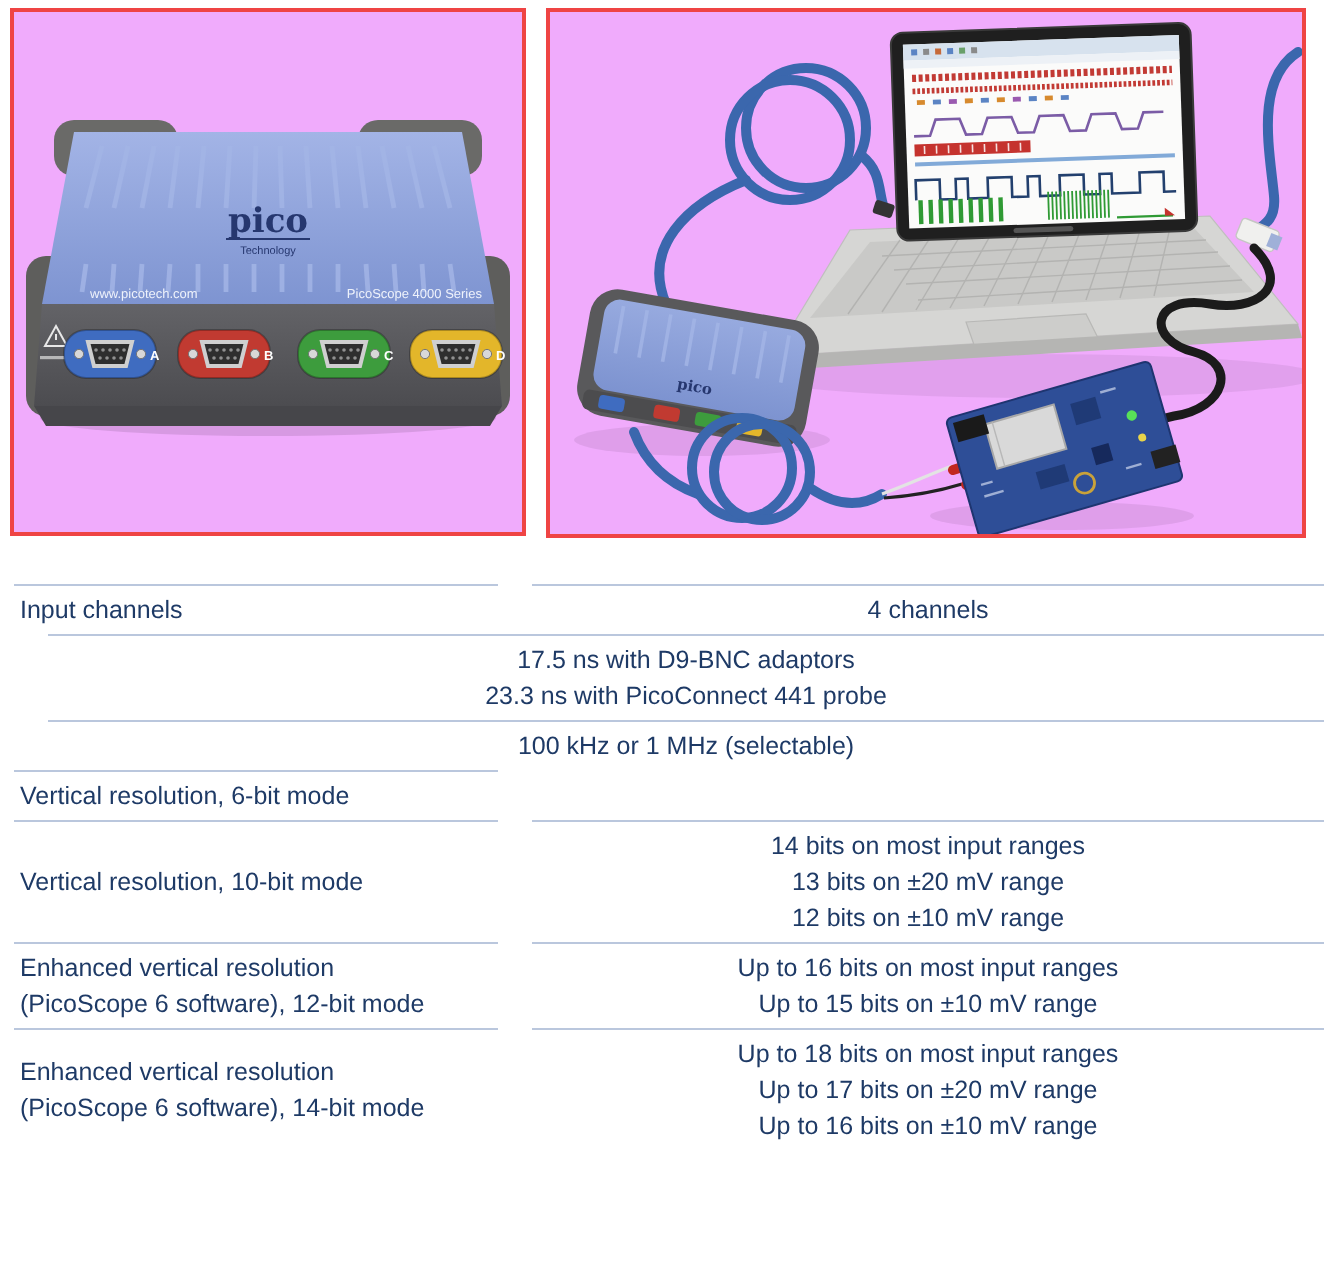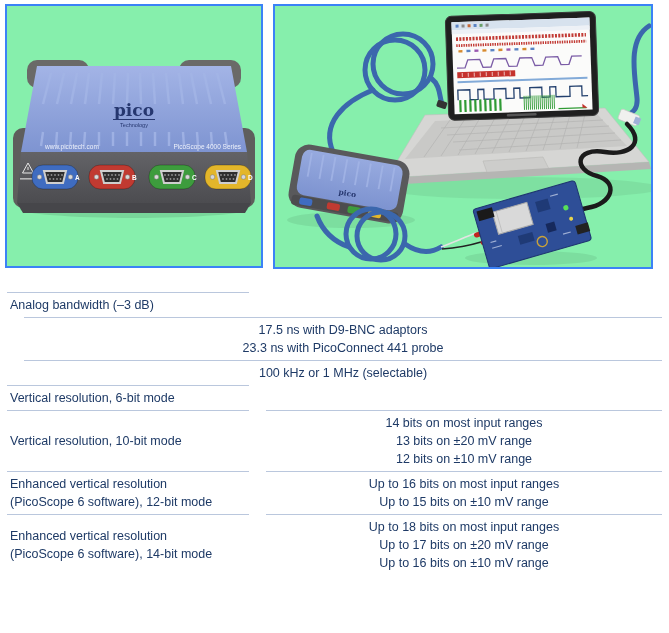--- a/index.html
+++ b/index.html
@@ -1,21 +1,21 @@
 <!DOCTYPE html>
 <html><head>
 <meta charset="utf-8">
 <style>
   html,body{margin:0;padding:0;background:#ffffff;}
   body{
     width:669px;height:633px;overflow:hidden;position:relative;
     font-family:"Liberation Sans",sans-serif;color:#1e3a66;
   }
   .figures{position:relative;height:269px;}
-  .frame{position:absolute;top:4px;border:2px solid #3b82f6;background:#86efac;box-sizing:content-box;}
+  .frame{position:absolute;top:4px;border:2px solid #ef4444;background:#f0abfc;box-sizing:content-box;}
   .frame-left{left:5px;width:254px;height:260px;}
   .frame-right{left:273px;width:376px;height:261px;}
   .frame svg{display:block;}
 
   .spec-table{margin:23px 7px 0 7px;font-size:12.5px;line-height:18px;}
   .trow{display:flex;align-items:stretch;}
   .tlabel{
     width:242px;border-top:1px solid #bac7dd;padding:3px 0 3px 3px;
     white-space:pre-line;display:flex;flex-direction:column;justify-content:center;
     text-align:left;box-sizing:border-box;
@@ -370,23 +370,27 @@
             <rect x="284" y="236" width="8" height="1.2"></rect>
         </g>
         <rect x="298" y="232" width="13" height="9" fill="#222"></rect>
       </g>
     </svg>
   </div>
 </div>
 
 <div class="spec-table">
 
-
-  <div class="trow">
-      <div class="tlabel">Analog bandwidth (–3 dB)</div>
+  <div class="trow">
+      <div class="tlabel">Input channels</div>
+      <div class="tgap"></div>
+      <div class="tvalue">4 channels</div>
+    </div>
+
+  <div class="trow">
       <div class="tgap"></div>
     </div>
 
   <div class="trow">
       <div class="tgap"></div>
       <div class="tvalue">17.5 ns with D9-BNC adaptors
 23.3 ns with PicoConnect 441 probe</div>
     </div>
 
   <div class="trow">

